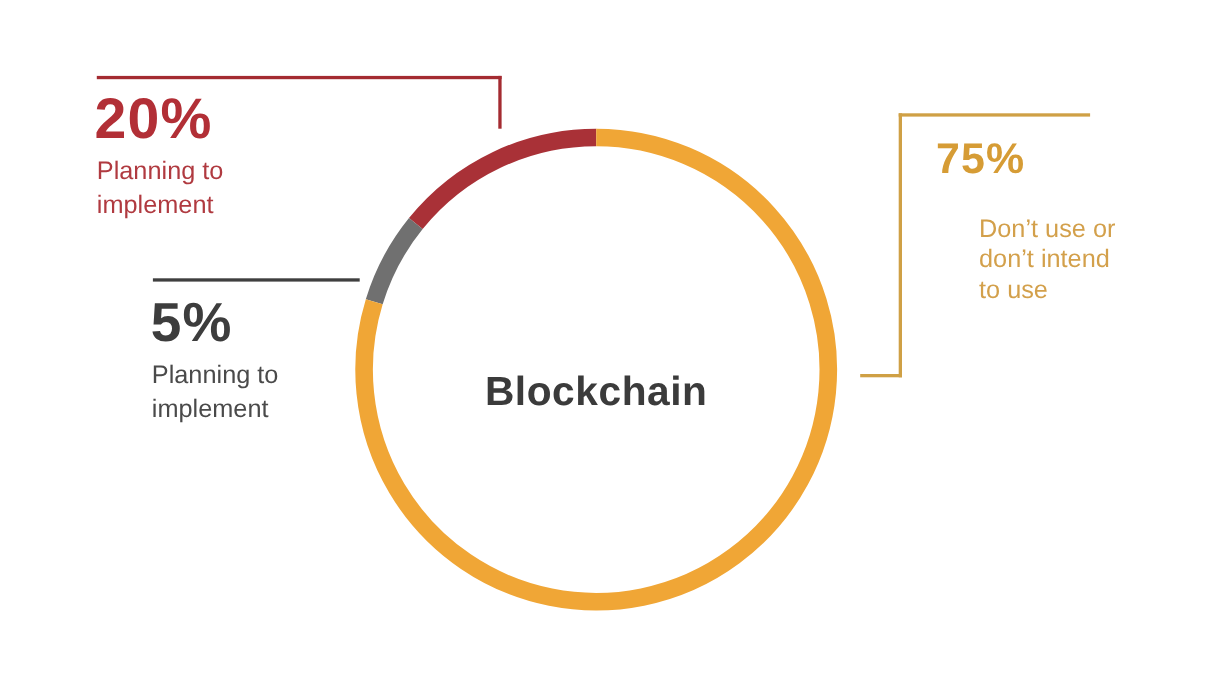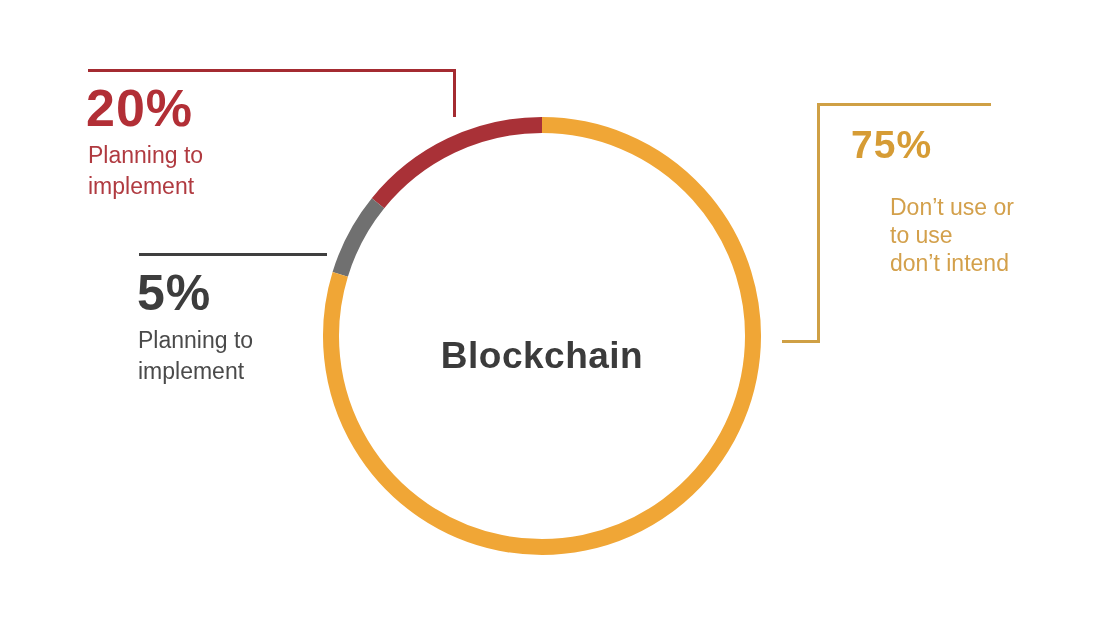--- a/index.html
+++ b/index.html
@@ -76,21 +76,21 @@
 
   <div class="callout pct pct-5" style="color: rgb(61, 61, 61);">5%</div>
   <div class="callout sub sub-5" style="color: rgb(74, 74, 74);">
     <div>Planning to</div>
     <div>implement</div>
   </div>
 
   <div class="callout pct pct-75" style="color: rgb(214, 156, 53);">75%</div>
   <div class="callout sub sub-75" style="color: rgb(211, 160, 75);">
     <div>Don’t use or</div>
+    <div>don’t intend</div>
     <div>to use</div>
-    <div>don’t intend</div>
   </div>
 
   <div class="center-title" style="color: rgb(59, 59, 59);">
     <div>Blockchain</div>
   </div>
 
 </div>
 
 </body></html>

